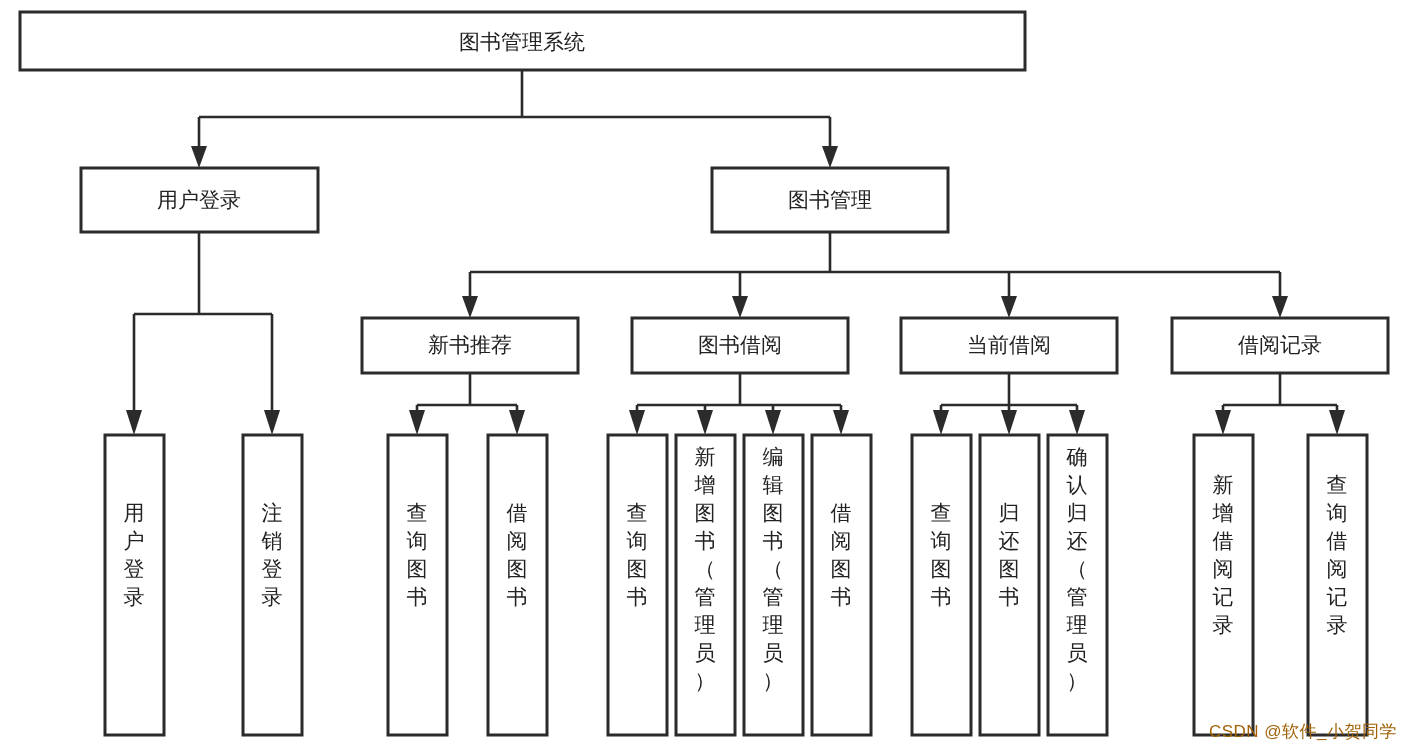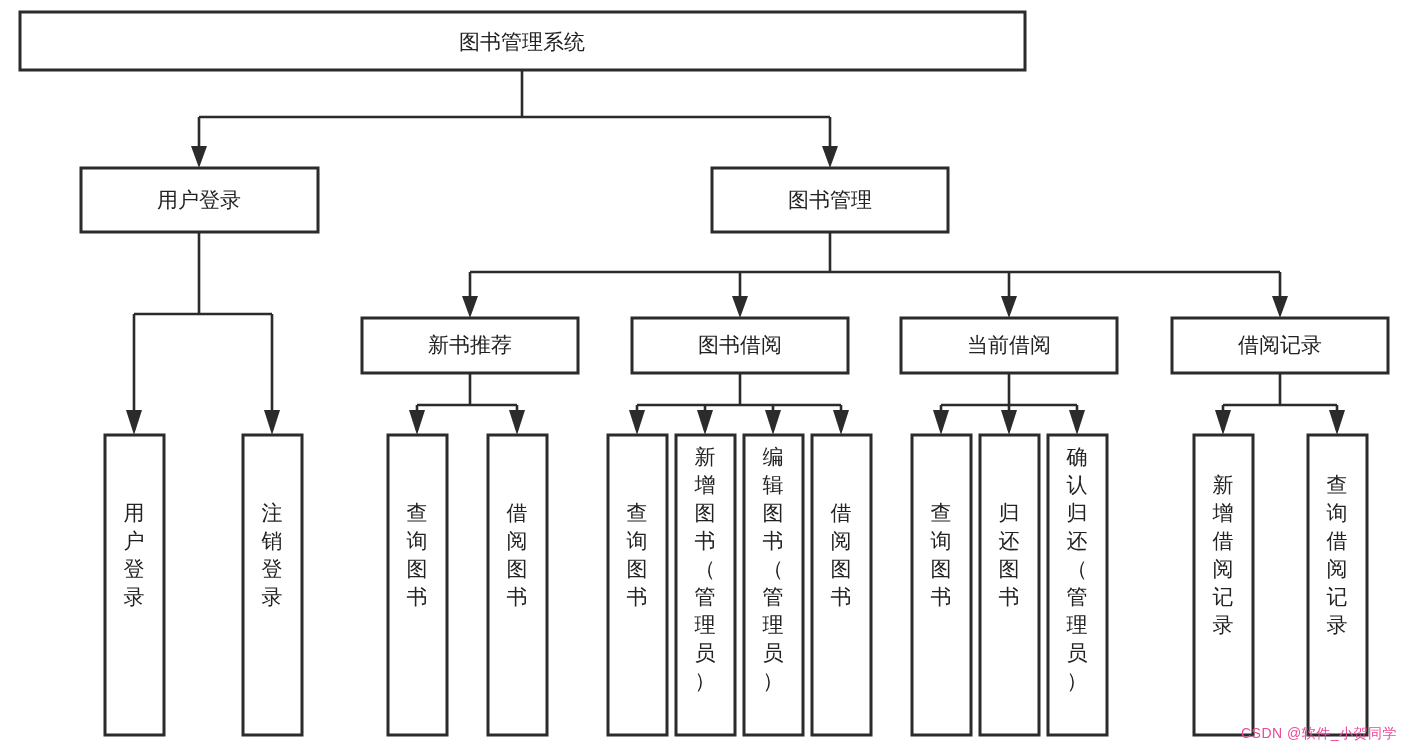--- a/index.html
+++ b/index.html
@@ -57,22 +57,22 @@
     font-size: 21px;
     fill: #222222;
     text-anchor: middle;
     white-space: pre;
   }
   .watermark-text {
     position: absolute;
     right: 8px;
     bottom: 4px;
     font-family: "Liberation Sans", "DejaVu Sans", sans-serif;
-    font-size: 14px;
-    color: #ec4899;
+    font-size: 17px;
+    color: #a16207;
     letter-spacing: 0.5px;
     user-select: none;
     pointer-events: none;
   }
 </style>
 </head>
 <body>
 
 <div id="diagram-root">
   <svg id="flow" viewBox="0 0 1405 747" xmlns="http://www.w3.org/2000/svg">

